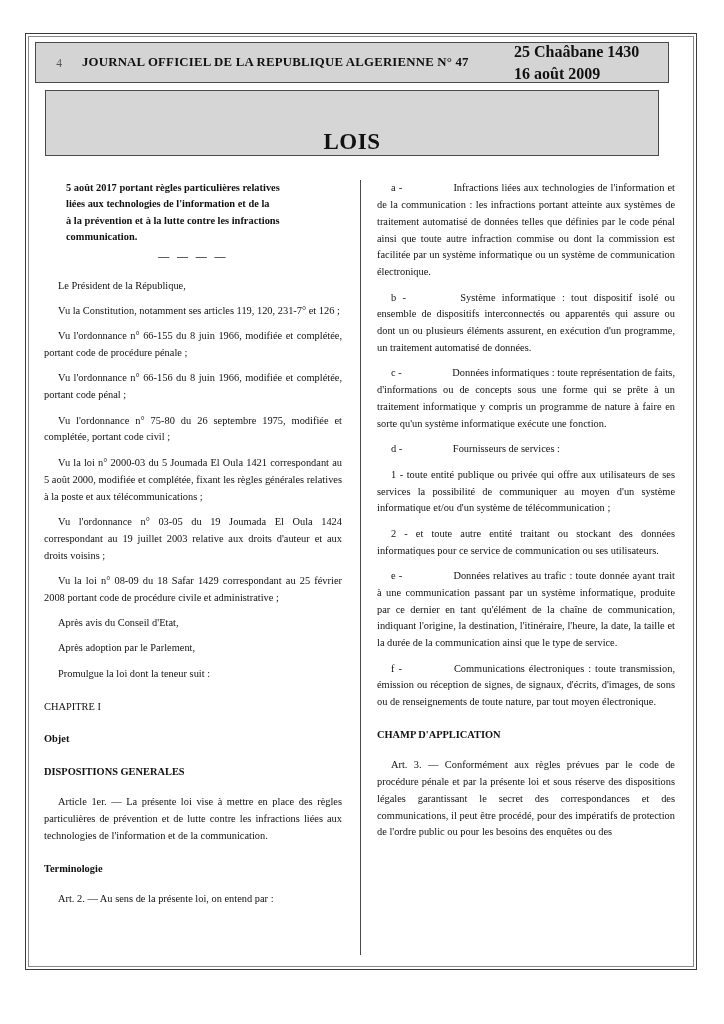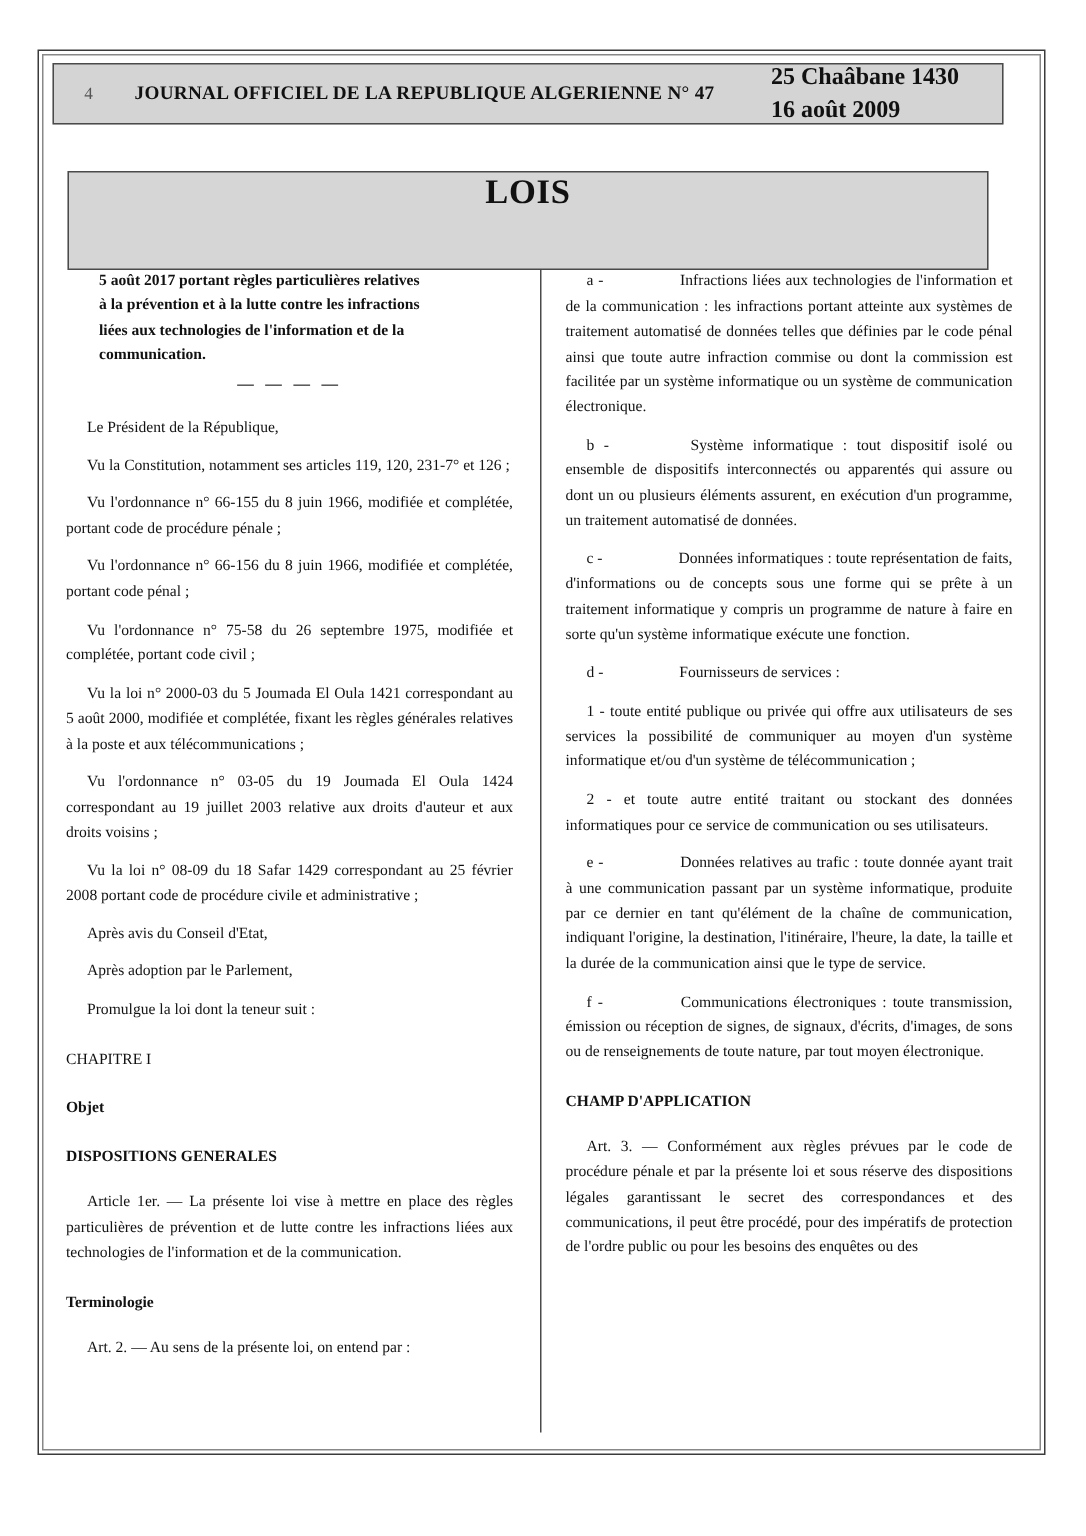--- a/index.html
+++ b/index.html
@@ -51,49 +51,48 @@
   .header-pageno {
     width: 46px;
     text-align: center;
     font-size: 11.5px;
     color: #555555;
     font-family: "Liberation Serif", serif;
     flex: none;
   }
   .header-title {
     flex: 1;
-    text-align: center;
     font-size: 12.8px;
     font-weight: bold;
     letter-spacing: 0.2px;
     font-family: "Liberation Serif", serif;
     padding-right: 30px;
   }
   .header-date {
     width: 140px;
     flex: none;
     font-size: 16px;
     font-weight: bold;
     line-height: 1.32;
     padding-right: 14px;
     text-align: left;
   }
 
   
   .lois-box {
     position: absolute;
     left: 19px;
-    top: 80px;
+    top: 56px;
     width: 614px;
     height: 66px;
     background: #d6d6d6;
     border: 1px solid #4a4a4a;
     box-sizing: border-box;
     display: flex;
-    align-items: flex-start;
+    align-items: flex-end;
     justify-content: center;
   }
   .lois-text {
     font-size: 23px;
     font-weight: bold;
     letter-spacing: 0.5px;
   }
 
   
   .columns {
@@ -172,32 +171,32 @@
   <div class="lois-box">
     <div class="lois-text">LOIS</div>
   </div>
 
   <div class="columns">
 
     <div class="col col-left">
 
       <p class="law-title">
         <span class="hang">5 août 2017 portant règles particulières relatives</span>
+        <span class="hang">liées aux technologies de l'information et de la</span>
         <span class="hang">à la prévention et à la lutte contre les infractions</span>
-        <span class="hang">liées aux technologies de l'information et de la</span>
         <span class="hang">communication.</span>
       </p>
 
       <div class="dashes">— — — —</div>
 
       <p>Le Président de la République,</p>
       <p>Vu la Constitution, notamment ses articles 119, 120, 231-7° et 126 ;</p>
       <p>Vu l'ordonnance n° 66-155 du 8 juin 1966, modifiée et complétée, portant code de procédure pénale ;</p>
       <p>Vu l'ordonnance n° 66-156 du 8 juin 1966, modifiée et complétée, portant code pénal ;</p>
-      <p>Vu l'ordonnance n° 75-58 du 26 septembre 1975, modifiée et complétée, portant code civil ;</p>
+      <p>Vu l'ordonnance n° 75-80 du 26 septembre 1975, modifiée et complétée, portant code civil ;</p>
       <p>Vu la loi n° 2000-03 du 5 Joumada El Oula 1421 correspondant au 5 août 2000, modifiée et complétée, fixant les règles générales relatives à la poste et aux télécommunications ;</p>
       <p>Vu l'ordonnance n° 03-05 du 19 Joumada El Oula 1424 correspondant au 19 juillet 2003 relative aux droits d'auteur et aux droits voisins ;</p>
       <p>Vu la loi n° 08-09 du 18 Safar 1429 correspondant au 25 février 2008 portant code de procédure civile et administrative ;</p>
       <p>Après avis  du Conseil d'Etat,</p>
       <p>Après adoption par le Parlement,</p>
       <p>Promulgue la loi dont la teneur suit :</p>
 
       <p class="center-head plain">CHAPITRE I</p>
       <p class="center-head bold">Objet</p>
       <p class="center-head bold">DISPOSITIONS GENERALES</p>

